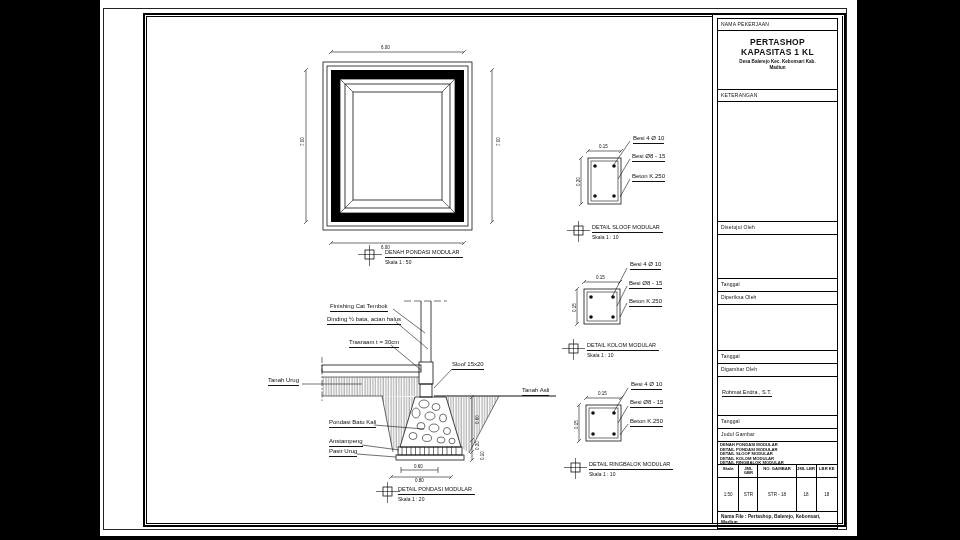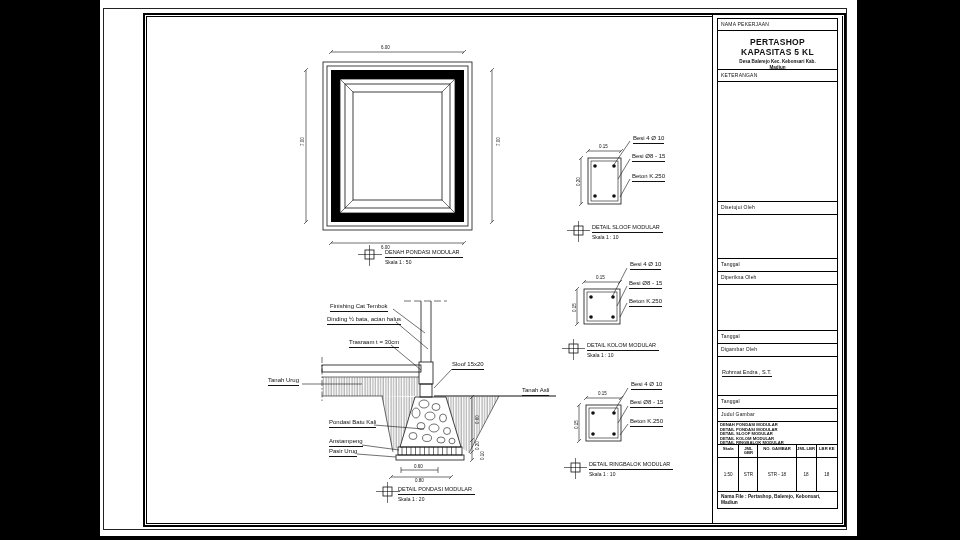--- a/index.html
+++ b/index.html
@@ -45,23 +45,23 @@
 <body>
 
 <div class="sheet">
   <div class="outer-border"></div>
   <div class="inner-border">
       <div class="inline"></div>
     </div>
 
   <div class="tb">
     <div class="row hrow" style="height:13px">NAMA PEKERJAAN</div>
-    <div class="row proj" style="height:40px">
+    <div class="row proj" style="height:60px">
       <div class="t1">PERTASHOP</div>
-      <div class="t1">KAPASITAS 5 KL</div>
+      <div class="t1">KAPASITAS 1 KL</div>
       <div class="t2">Desa Balerejo Kec. Kebonsari Kab.</div>
       <div class="t2" style="margin-top:0">Madiun</div>
     </div>
     <div class="row hrow" style="height:13px">KETERANGAN</div>
     <div class="row" style="height:121px"></div>
     <div class="row hrow" style="height:14px">Disetujui Oleh</div>
     <div class="row" style="height:45px"></div>
     <div class="row hrow" style="height:14px">Tanggal</div>
     <div class="row hrow" style="height:14px">Diperiksa Oleh</div>
     <div class="row" style="height:47px"></div>

